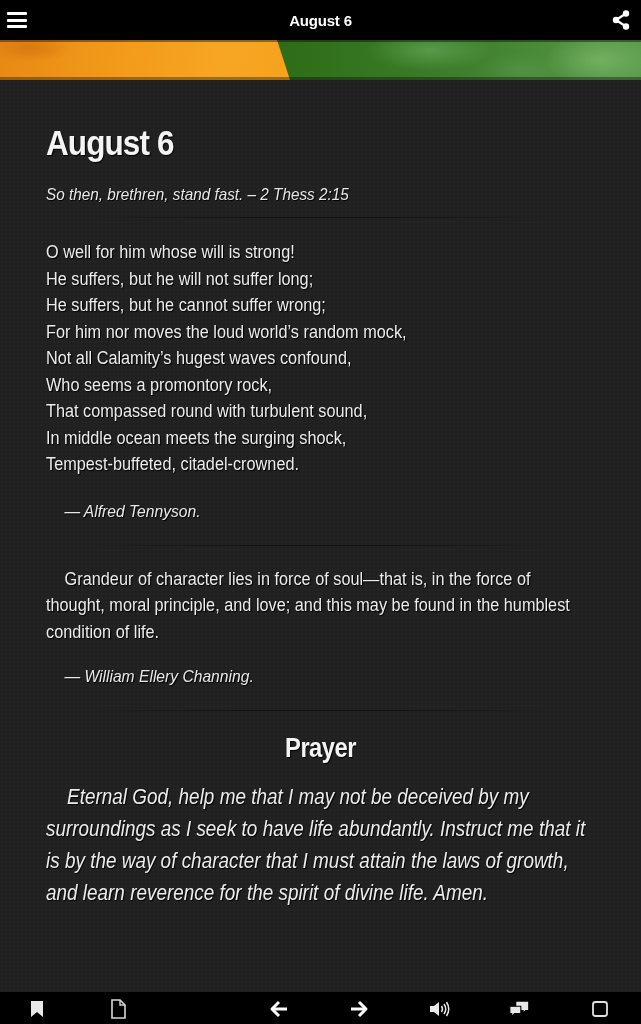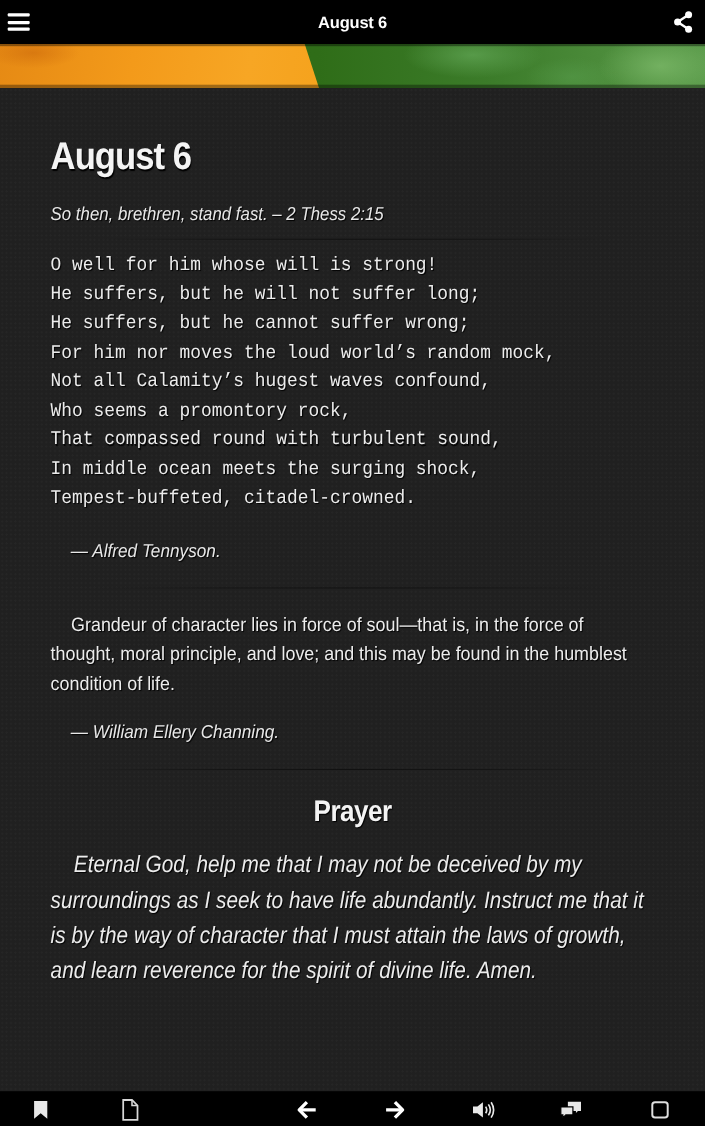--- a/index.html
+++ b/index.html
@@ -76,21 +76,21 @@
       text-shadow: 1px 1px 1px #000;
     }
     .divider {
       height: 1px; margin: 0 auto;
       background: linear-gradient(90deg, transparent 0%, #151515 25%, #111 50%, #151515 75%, transparent 100%);
     }
     .divider.d1 { width: 480px; margin-top: 11px; }
     .divider.d2 { width: 480px; margin-top: 22px; }
     .divider.d3 { width: 480px; margin-top: 22px; }
 
-    .poem { margin-top: 10px; font-family: Liberation Mono, monospace; }
+    .poem { margin-top: 21px; }
     .poem .line {
       font-size: 17.5px; color: #ececec; line-height: 26.5px; white-space: nowrap;
       transform: scaleX(0.93); transform-origin: left center;
       text-shadow: 1px 1px 1px #000;
     }
     .attribution {
       font-size: 17px; font-style: italic; color: #e8e8e8; line-height: 22px;
       padding-left: 20px; white-space: nowrap;
       transform: scaleX(0.92); transform-origin: left center;
       text-shadow: 1px 1px 1px #000;

